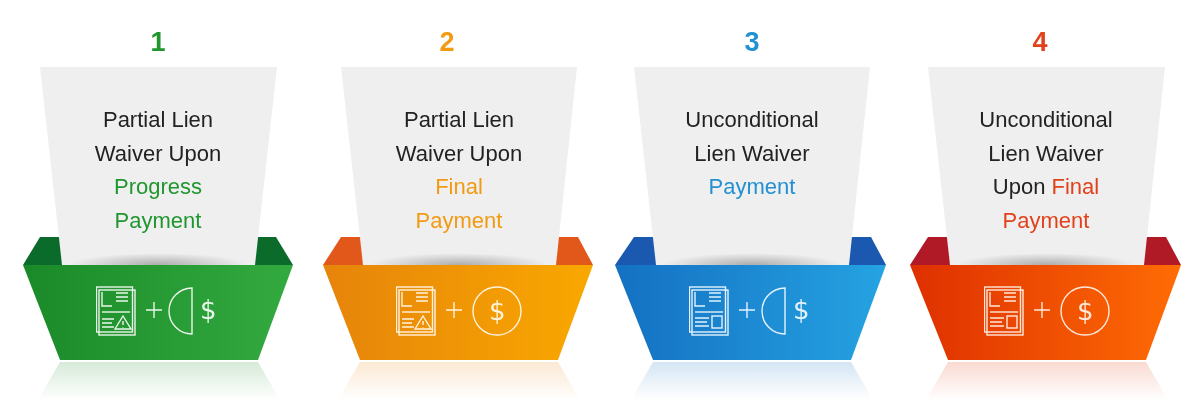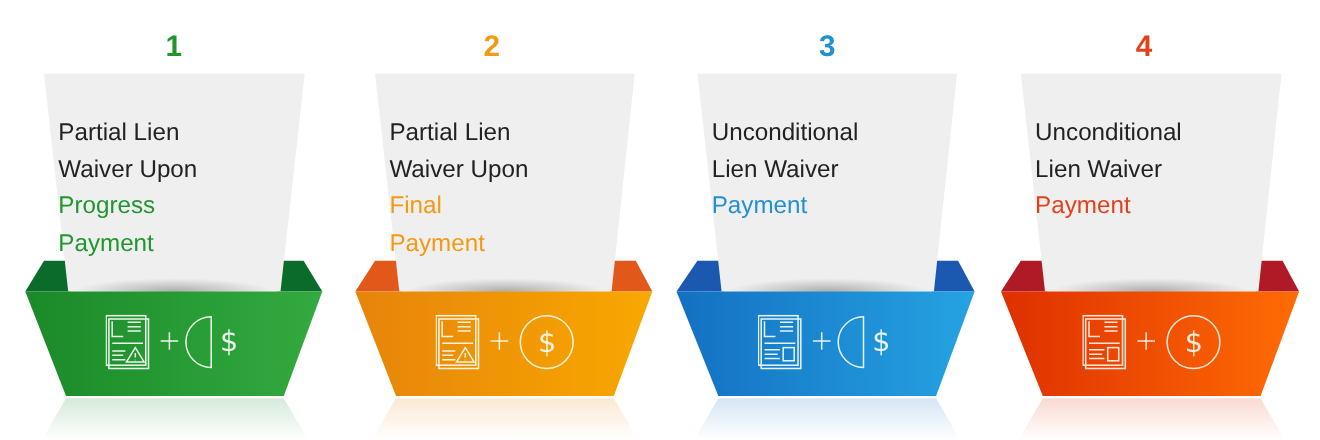--- a/index.html
+++ b/index.html
@@ -2,21 +2,21 @@
 <html><head>
 <meta charset="utf-8">
 <style>
   html, body { margin: 0; padding: 0; background: #ffffff; }
   body { width: 1200px; height: 400px; position: relative; overflow: hidden;
          font-family: "Liberation Sans", "DejaVu Sans", sans-serif; }
   .panel { position: absolute; top: 0; width: 300px; height: 400px; }
   .step-num { position: absolute; top: 26px; width: 40px; margin-left: -20px; text-align: center;
               font-weight: bold; font-size: 27px; line-height: 32px; }
   svg.shape { position: absolute; left: 0; top: 0; width: 300px; height: 400px; overflow: visible; }
-  .card-text { position: absolute; top: 103px; width: 210px; margin-left: -105px; text-align: left;
+  .card-text { position: absolute; top: 103px; width: 210px; margin-left: -105px; text-align: center;
                font-size: 22px; line-height: 33.5px; color: #222222; }
   .card-text span { display: inline; }
   .icons { position: absolute; top: 285px; height: 52px; display: flex; align-items: center; }
 </style>
 </head>
 <body>
 
 <div class="panel" style="left:0px;">
   <svg class="shape" viewBox="0 0 300 400">
     <defs>
@@ -194,20 +194,21 @@
     <polygon points="254,237 278,237 293,265 254,265" fill="#b01a26"></polygon>
     <polygon points="40,67 277,67 256,265 62,265" fill="#efefef"></polygon>
     <ellipse cx="158" cy="265" rx="90" ry="12" fill="url(#sh4)"></ellipse>
     <polygon points="22,265 293,265 258,360 60,360" fill="url(#g4)"></polygon>
     <polygon points="60,362 258,362 280,400 38,400" fill="url(#r4)"></polygon>
   </svg>
   <div class="step-num" style="left:152px;color:#e2421b;">4</div>
   <div class="card-text" style="left:158px;">
     <div>Unconditional</div>
     <div>Lien Waiver</div>
+    <div><span style="color:#222">Upon </span><span style="color:#e2421b;">Final</span></div>
     <div style="color:#e2421b;">Payment</div>
   </div>
   <div class="icons" style="left:96px;">
     <svg width="130" height="52" viewBox="0 0 130 52" fill="none" stroke="#ffe9dc" stroke-width="1.4">
       <g>
         <rect x="3" y="5" width="36" height="45"></rect>
         <rect x="0.5" y="2" width="36" height="45"></rect>
         <path d="M6 7 V21 H16"></path>
           <path d="M20 8 H32 M20 12 H32 M20 16 H32"></path>
         <path d="M6 27 H34"></path>

